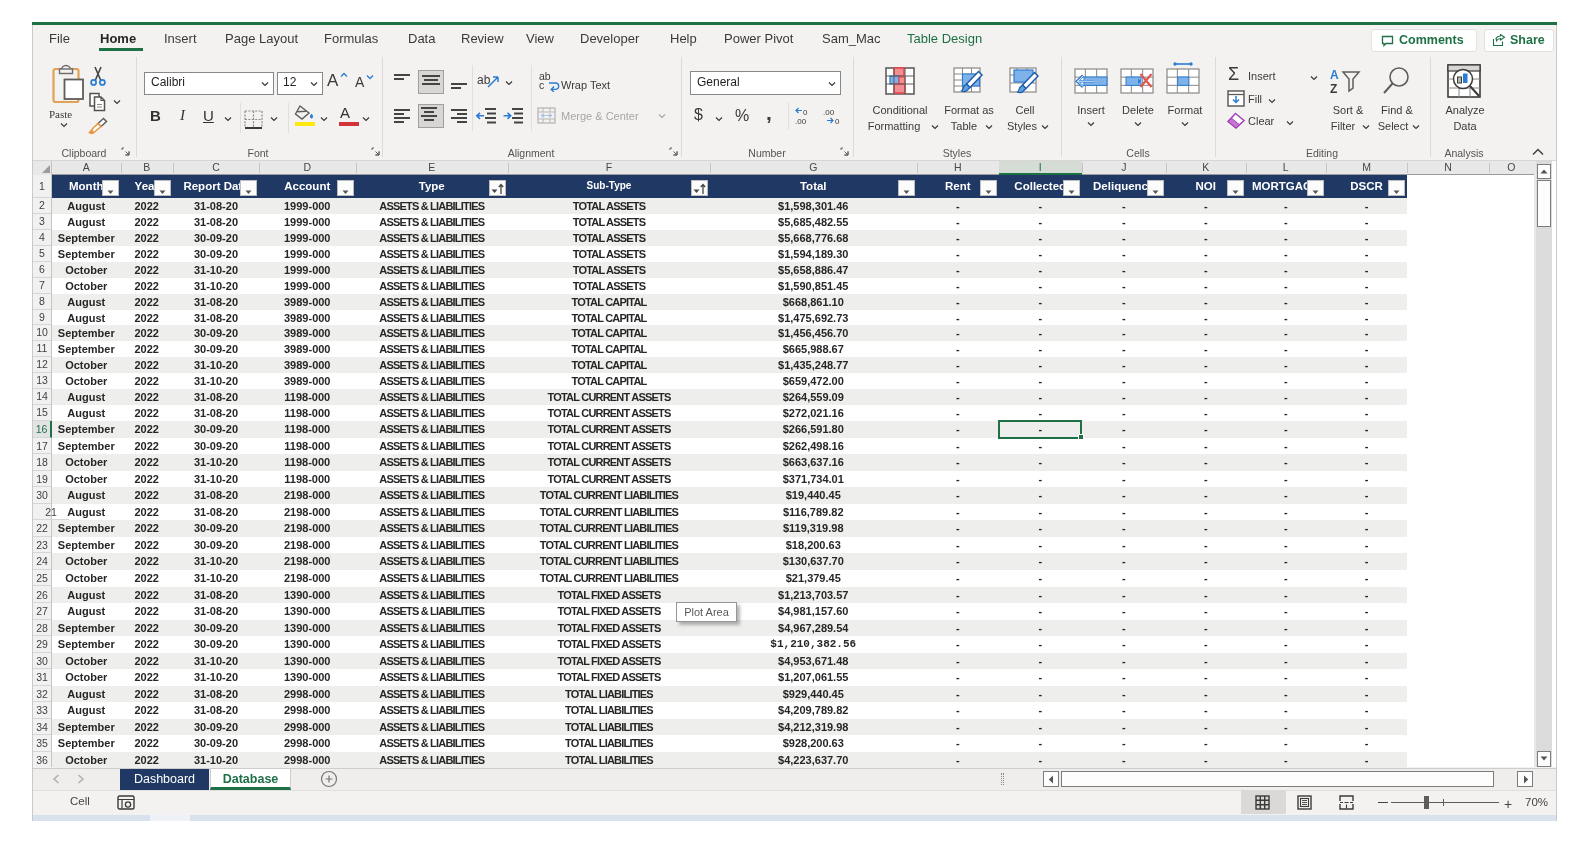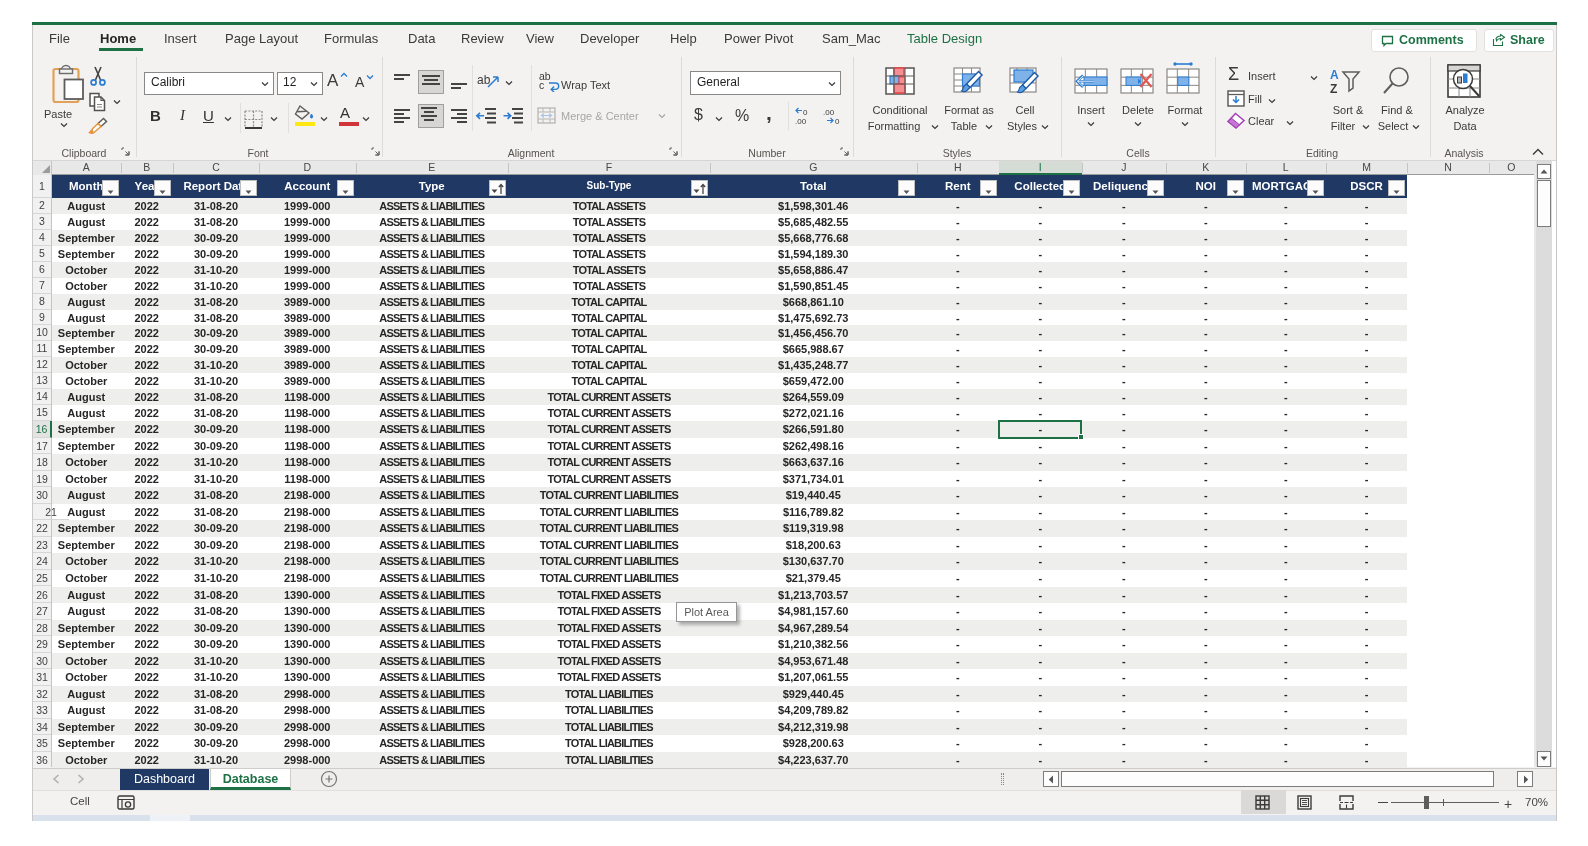--- a/index.html
+++ b/index.html
@@ -64,21 +64,21 @@
   </svg>
 <svg class="abs" style="left:840px;top:147px" width="9" height="9" viewBox="0 0 9 9">
     <path d="M1 1 v2 M1 1 h2 M8 4 v4 h-4 M8 8 l-3.5 -3.5 M5 8 h3 M8 5 v3" stroke="#605e5c" stroke-width="1" fill="none"></path>
   </svg>
 <svg class="abs" style="left:51px;top:64px" width="36" height="44" viewBox="0 0 36 44">
 <rect x="2.5" y="5" width="25" height="33" rx="2" fill="none" stroke="#e1a157" stroke-width="2.2"></rect>
 <path d="M10.5 6 a4.5 4.5 0 0 1 9 0 z" fill="#f3f2f1" stroke="#6d6b69" stroke-width="1.4"></path>
 <rect x="8.5" y="5" width="13" height="4.5" fill="#f3f2f1" stroke="#6d6b69" stroke-width="1.4"></rect>
 <rect x="13.5" y="15.5" width="18.5" height="19.5" fill="#fff" stroke="#5f5d5b" stroke-width="1.8"></rect>
 </svg>
-<div class="rlab" style="left:42px;top:108px;width:32px;text-align:center;">Paste</div>
+<div class="rlab" style="left:49px;top:108px;width:32px;font-family:Liberation Serif, serif;">Paste</div>
 <svg class="abs" style="left:60px;top:122px" width="8" height="6" viewBox="0 0 8 6">
     <path d="M1 1.5 L4 4.5 L7 1.5" stroke="#3b3a39" stroke-width="1.2" fill="none"></path>
   </svg>
 <svg class="abs" style="left:88px;top:66px" width="20" height="21" viewBox="0 0 20 21">
 <path d="M7 1 L12.8 14.5 M13 1 L7.2 14.5" stroke="#444" stroke-width="1.6" fill="none"></path>
 <circle cx="5.6" cy="16.4" r="2.5" fill="none" stroke="#2b7cd3" stroke-width="1.7"></circle>
 <circle cx="14.4" cy="16.4" r="2.5" fill="none" stroke="#2b7cd3" stroke-width="1.7"></circle>
 </svg>
 <svg class="abs" style="left:88px;top:92px" width="20" height="21" viewBox="0 0 20 21">
 <rect x="2" y="1.5" width="9" height="12.5" fill="#fff" stroke="#545250" stroke-width="1.5"></rect>
@@ -847,21 +847,21 @@
 <div class="abs ct" style="left:1081.5px;top:619.60px;width:84.5px;height:16.55px;line-height:17.35px;font-size:11px;font-weight:bold;color:#262626;white-space:nowrap;">-</div>
 <div class="abs ct" style="left:1166px;top:619.60px;width:79.5px;height:16.55px;line-height:17.35px;font-size:11px;font-weight:bold;color:#262626;white-space:nowrap;">-</div>
 <div class="abs ct" style="left:1245.5px;top:619.60px;width:80.5px;height:16.55px;line-height:17.35px;font-size:11px;font-weight:bold;color:#262626;white-space:nowrap;">-</div>
 <div class="abs ct" style="left:1326px;top:619.60px;width:81px;height:16.55px;line-height:17.35px;font-size:11px;font-weight:bold;color:#262626;white-space:nowrap;">-</div>
 <div class="abs ct" style="left:52px;top:636.15px;width:68.5px;height:16.55px;line-height:17.35px;font-size:11px;font-weight:bold;color:#262626;white-space:nowrap;">September</div>
 <div class="abs ct" style="left:120.5px;top:636.15px;width:52.5px;height:16.55px;line-height:17.35px;font-size:11px;font-weight:bold;color:#262626;white-space:nowrap;">2022</div>
 <div class="abs ct" style="left:173px;top:636.15px;width:86px;height:16.55px;line-height:17.35px;font-size:11px;font-weight:bold;color:#262626;white-space:nowrap;">30-09-20</div>
 <div class="abs ct" style="left:259px;top:636.15px;width:96.5px;height:16.55px;line-height:17.35px;font-size:11px;font-weight:bold;color:#262626;white-space:nowrap;">1390-000</div>
 <div class="abs ct" style="left:355.5px;top:636.15px;width:152.5px;height:16.55px;line-height:17.35px;font-size:11px;font-weight:bold;color:#262626;white-space:nowrap;letter-spacing:-0.8px;">ASSETS &amp; LIABILITIES</div>
 <div class="abs ct" style="left:508px;top:636.15px;width:202px;height:16.55px;line-height:17.35px;font-size:11px;font-weight:bold;color:#262626;white-space:nowrap;letter-spacing:-0.8px;">TOTAL FIXED ASSETS</div>
-<div class="abs ct" style="left:710px;top:636.15px;width:206.5px;height:16.55px;line-height:17.35px;font-size:11px;font-weight:bold;color:#262626;white-space:nowrap;">$1,210,382.56</div>
+<div class="abs ct" style="left:710px;top:636.15px;width:206.5px;height:16.55px;line-height:17.35px;font-size:11px;font-weight:bold;color:#262626;white-space:nowrap;font-family:Liberation Mono, monospace;">$1,210,382.56</div>
 <div class="abs ct" style="left:916.5px;top:636.15px;width:82.5px;height:16.55px;line-height:17.35px;font-size:11px;font-weight:bold;color:#262626;white-space:nowrap;">-</div>
 <div class="abs ct" style="left:999px;top:636.15px;width:82.5px;height:16.55px;line-height:17.35px;font-size:11px;font-weight:bold;color:#262626;white-space:nowrap;">-</div>
 <div class="abs ct" style="left:1081.5px;top:636.15px;width:84.5px;height:16.55px;line-height:17.35px;font-size:11px;font-weight:bold;color:#262626;white-space:nowrap;">-</div>
 <div class="abs ct" style="left:1166px;top:636.15px;width:79.5px;height:16.55px;line-height:17.35px;font-size:11px;font-weight:bold;color:#262626;white-space:nowrap;">-</div>
 <div class="abs ct" style="left:1245.5px;top:636.15px;width:80.5px;height:16.55px;line-height:17.35px;font-size:11px;font-weight:bold;color:#262626;white-space:nowrap;">-</div>
 <div class="abs ct" style="left:1326px;top:636.15px;width:81px;height:16.55px;line-height:17.35px;font-size:11px;font-weight:bold;color:#262626;white-space:nowrap;">-</div>
 <div class="abs" style="left:52px;top:652.70px;width:1355px;height:16.55px;background:#eeeeec;"></div>
 <div class="abs ct" style="left:52px;top:652.70px;width:68.5px;height:16.55px;line-height:17.35px;font-size:11px;font-weight:bold;color:#262626;white-space:nowrap;">October</div>
 <div class="abs ct" style="left:120.5px;top:652.70px;width:52.5px;height:16.55px;line-height:17.35px;font-size:11px;font-weight:bold;color:#262626;white-space:nowrap;">2022</div>
 <div class="abs ct" style="left:173px;top:652.70px;width:86px;height:16.55px;line-height:17.35px;font-size:11px;font-weight:bold;color:#262626;white-space:nowrap;">31-10-20</div>

